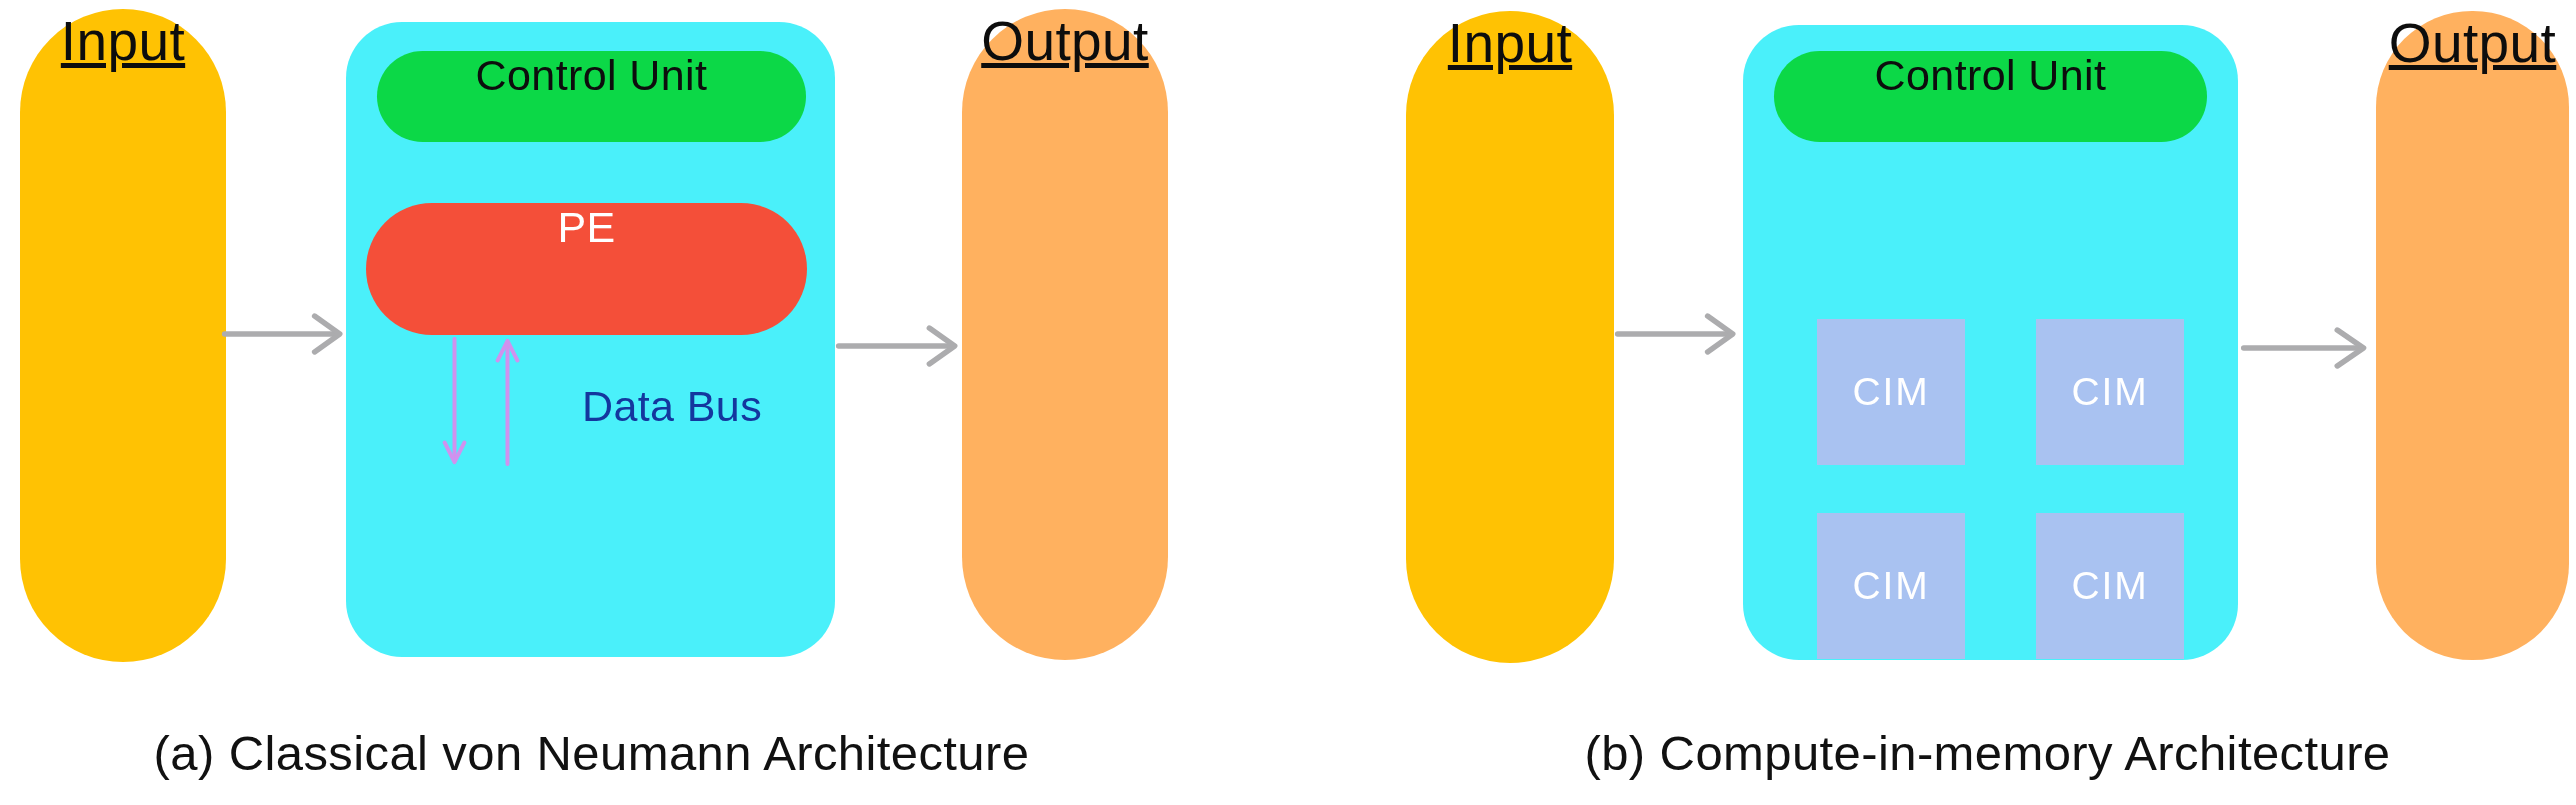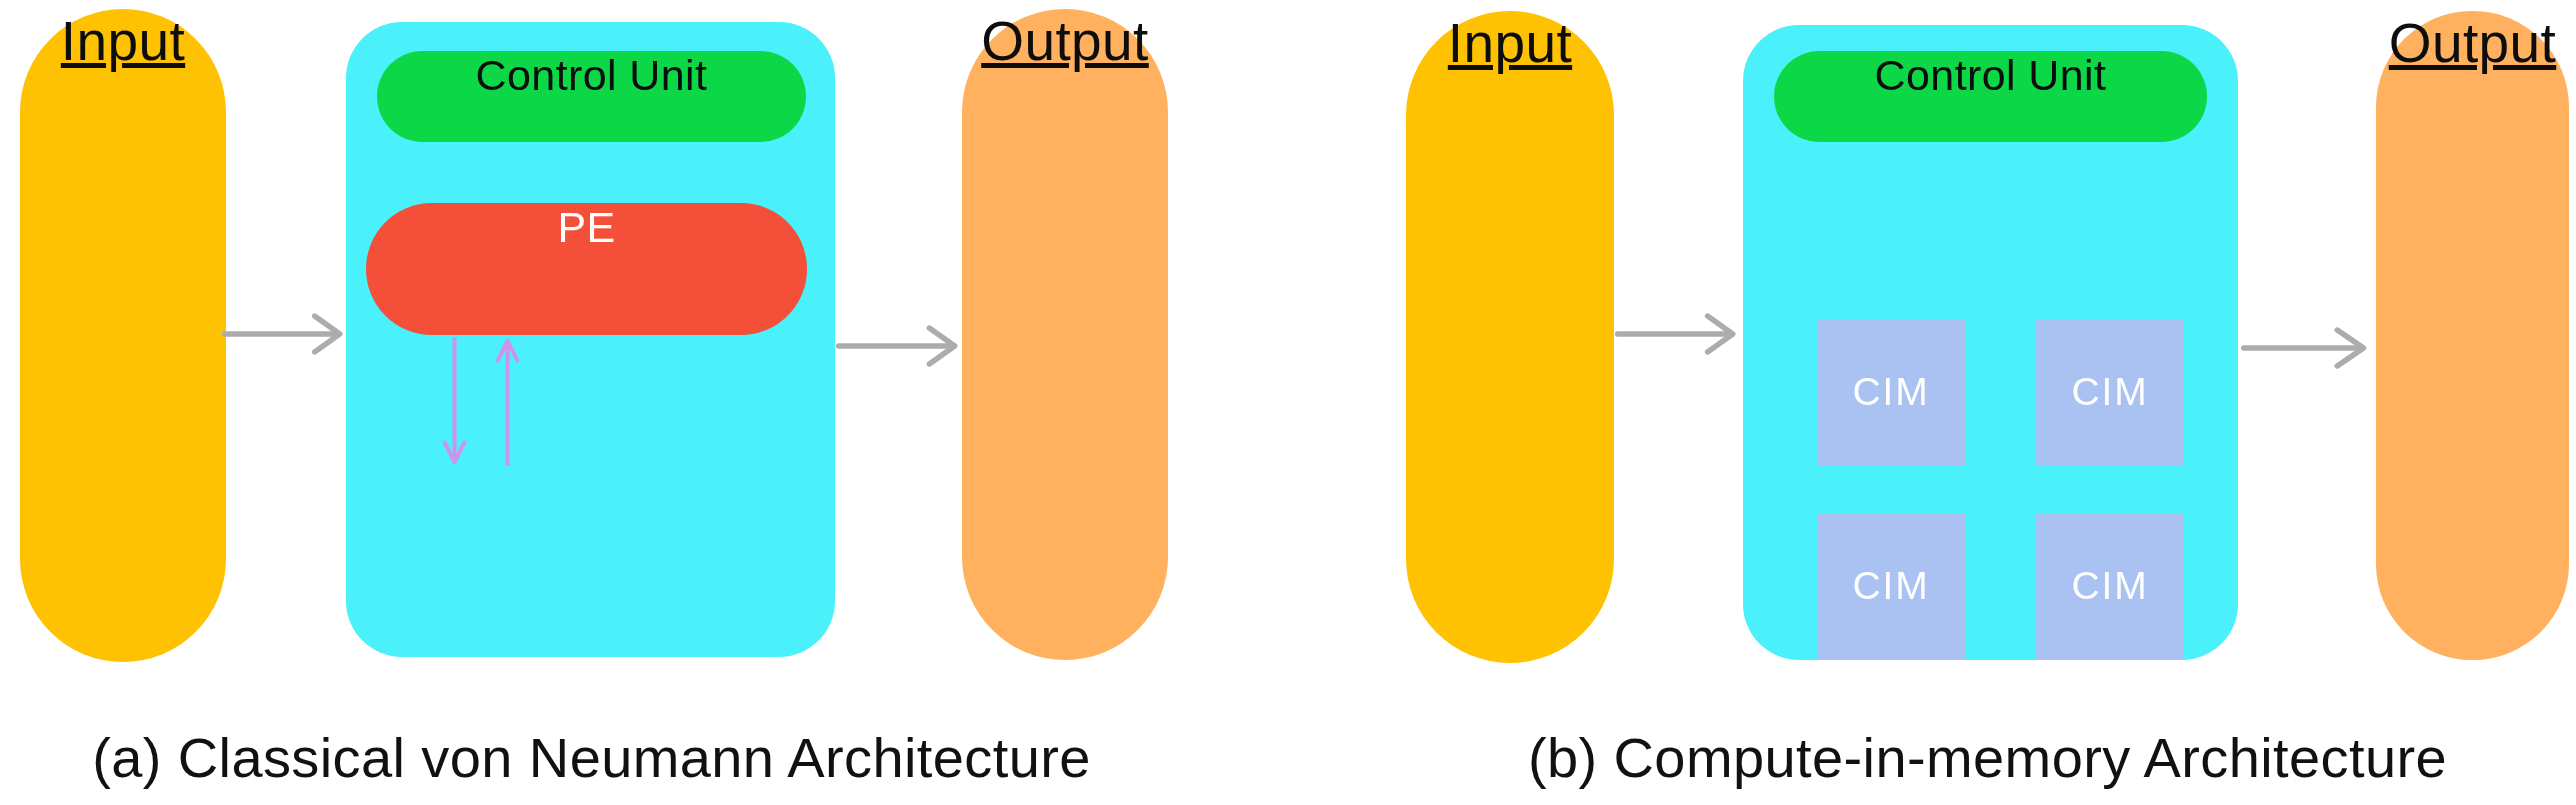--- a/index.html
+++ b/index.html
@@ -78,21 +78,21 @@
     color: var(--bus-label);
     letter-spacing: 0.4px;
     white-space: nowrap;
   }
 
   .caption {
     position: absolute;
     top: 725px;
     width: 1183px;
     text-align: center;
-    font-size: 56px;
+    font-size: 49px;
     color: #111111;
     letter-spacing: 0.4px;
   }
   .caption-a { left: 0px; }
   .caption-b { left: 1396px; }
 
   
   .flow-arrow line, .flow-arrow polyline {
     stroke: var(--flow-arrow);
     stroke-linecap: round;
@@ -155,20 +155,21 @@
   <svg class="abs bus-arrow bus-down" width="25" height="129" viewBox="0 0 28 144">
     <line x1="14" y1="2" x2="14" y2="136" stroke-width="4.5"></line>
     <polyline points="3,118 14,140 25,118" fill="none" stroke-width="4.5"></polyline>
   </svg>
 
   <svg class="abs bus-arrow bus-up" width="25" height="129" viewBox="0 0 28 144">
     <line x1="14" y1="8" x2="14" y2="142" stroke-width="4.5"></line>
     <polyline points="3,26 14,4 25,26" fill="none" stroke-width="4.5"></polyline>
   </svg>
 
+  <div class="databus">Data Bus</div>
 
 
   <svg class="abs flow-arrow arrow-out-a" width="127" height="54" viewBox="0 0 140 60" preserveAspectRatio="none">
     <line x1="4" y1="30" x2="126" y2="30" stroke-width="6"></line>
     <polyline points="104,10 132,30 104,50" fill="none" stroke-width="6"></polyline>
   </svg>
 
   <div class="pill output-fill output-a">
     <span class="io-label">Output</span>
   </div>

